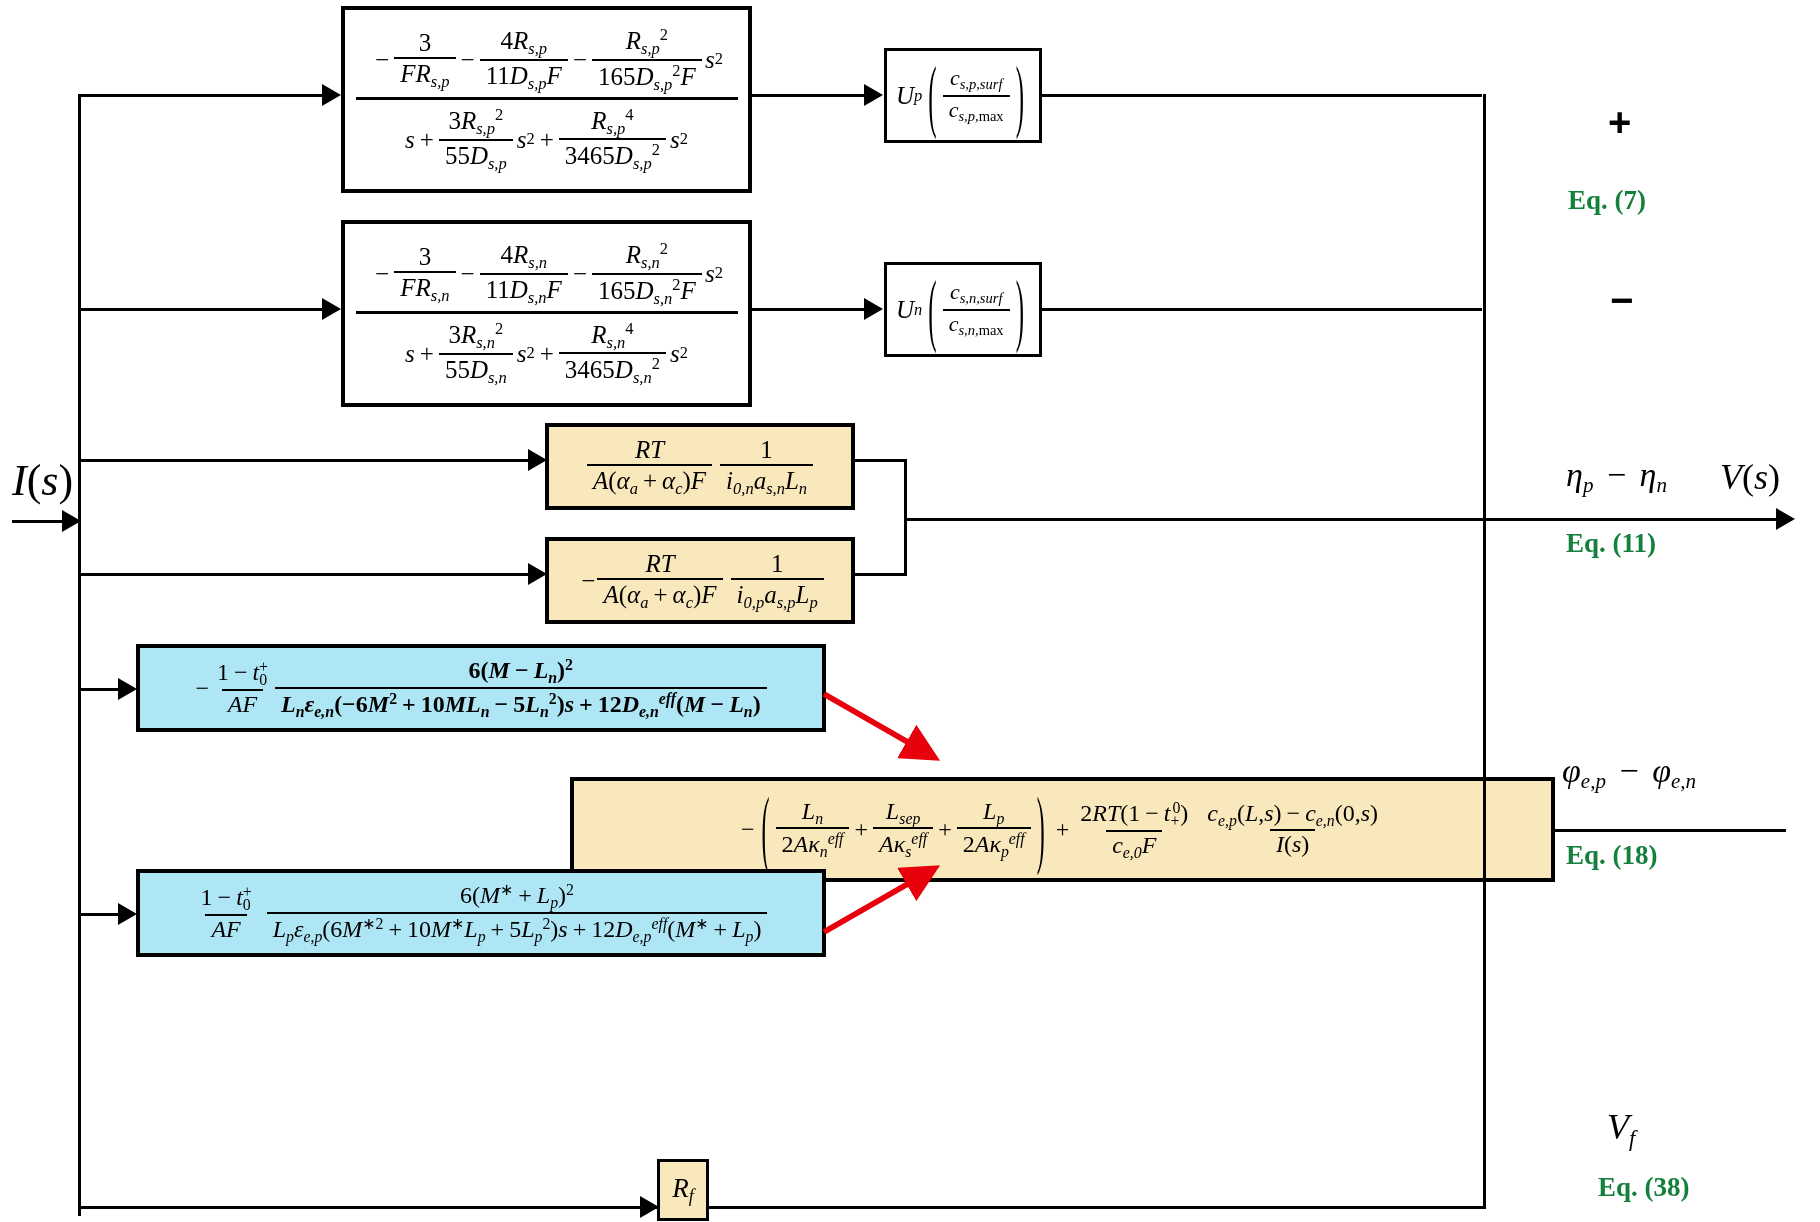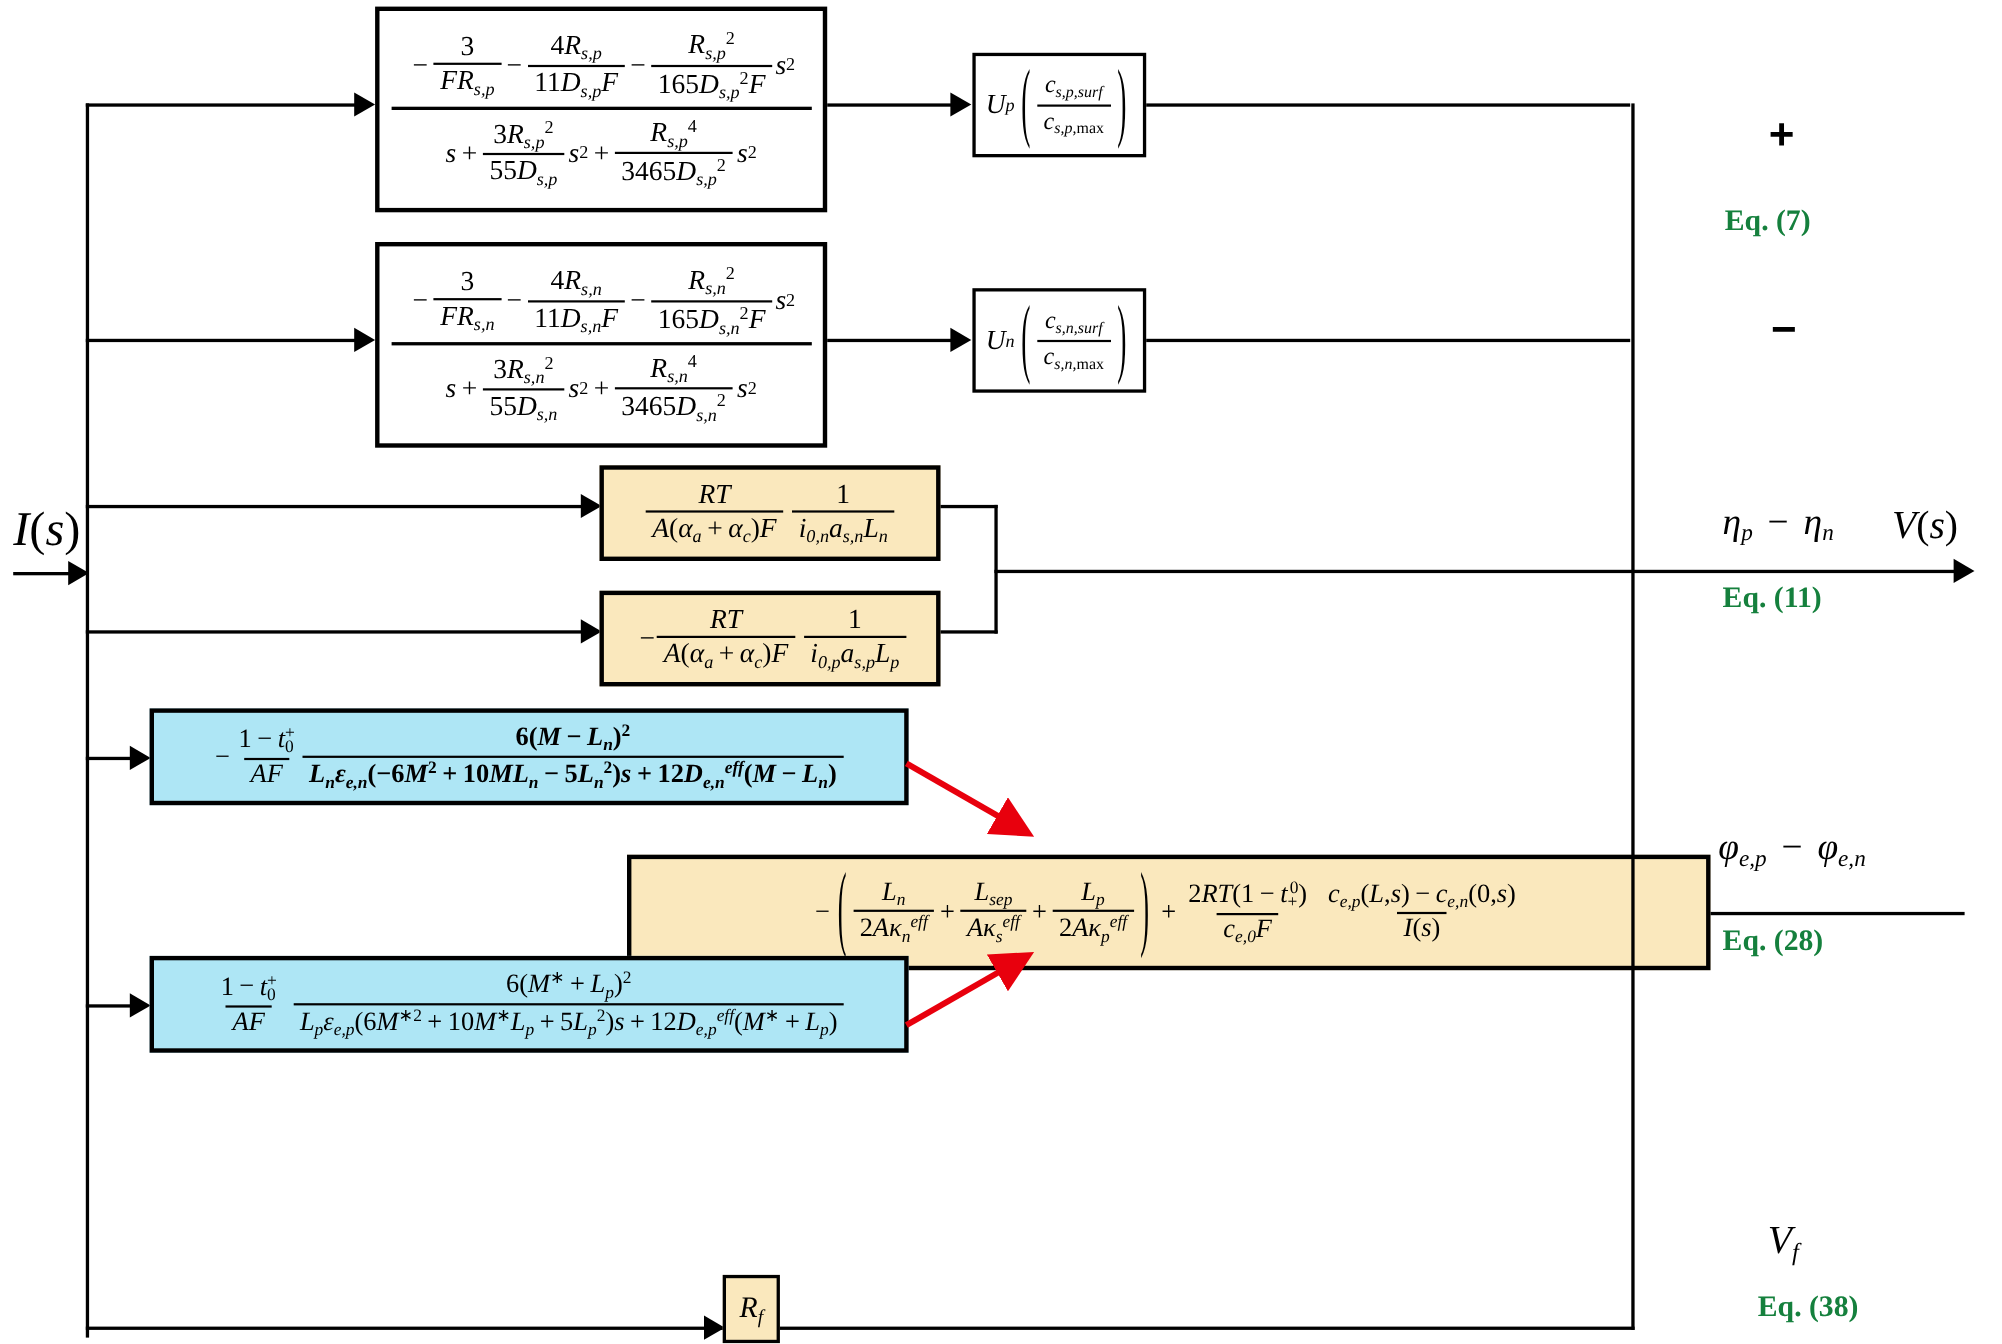--- a/index.html
+++ b/index.html
@@ -298,21 +298,21 @@
     </div>
   </div>
 
   <div class="ln h" style="left:1555px;top:829px;width:231px;"></div>
 
   <div class="lbl" style="left:1562px;top:752px;font-size:34px;">
     <span class="m">φ</span><sub style="font-size:.62em;">e,p</sub>
     <span class="op" style="font-style:normal;">−</span>
     <span class="m">φ</span><sub style="font-size:.62em;">e,n</sub>
   </div>
-  <div class="eq" style="left:1566px;top:840px;">Eq. (28)</div>
+  <div class="eq" style="left:1566px;top:840px;">Eq. (18)</div>
 
   <div class="ln h" style="left:78px;top:913px;width:52px;"></div>
   <div class="arrow r" style="left:118px;top:903px;"></div>
 
   <div class="box cyan" style="left:136px;top:869px;width:690px;height:88px;">
     <div class="row" style="font-size:24px;">
       <span class="frac m">
           <span class="num"><span class="up">1</span><span class="op">−</span><span class="m">t</span><sub class="nonit" style="vertical-align:-.30em;">0</sub><sup style="margin-left:-8px;">+</sup></span>
         <span class="den"><span class="m">AF</span></span>
         </span>

